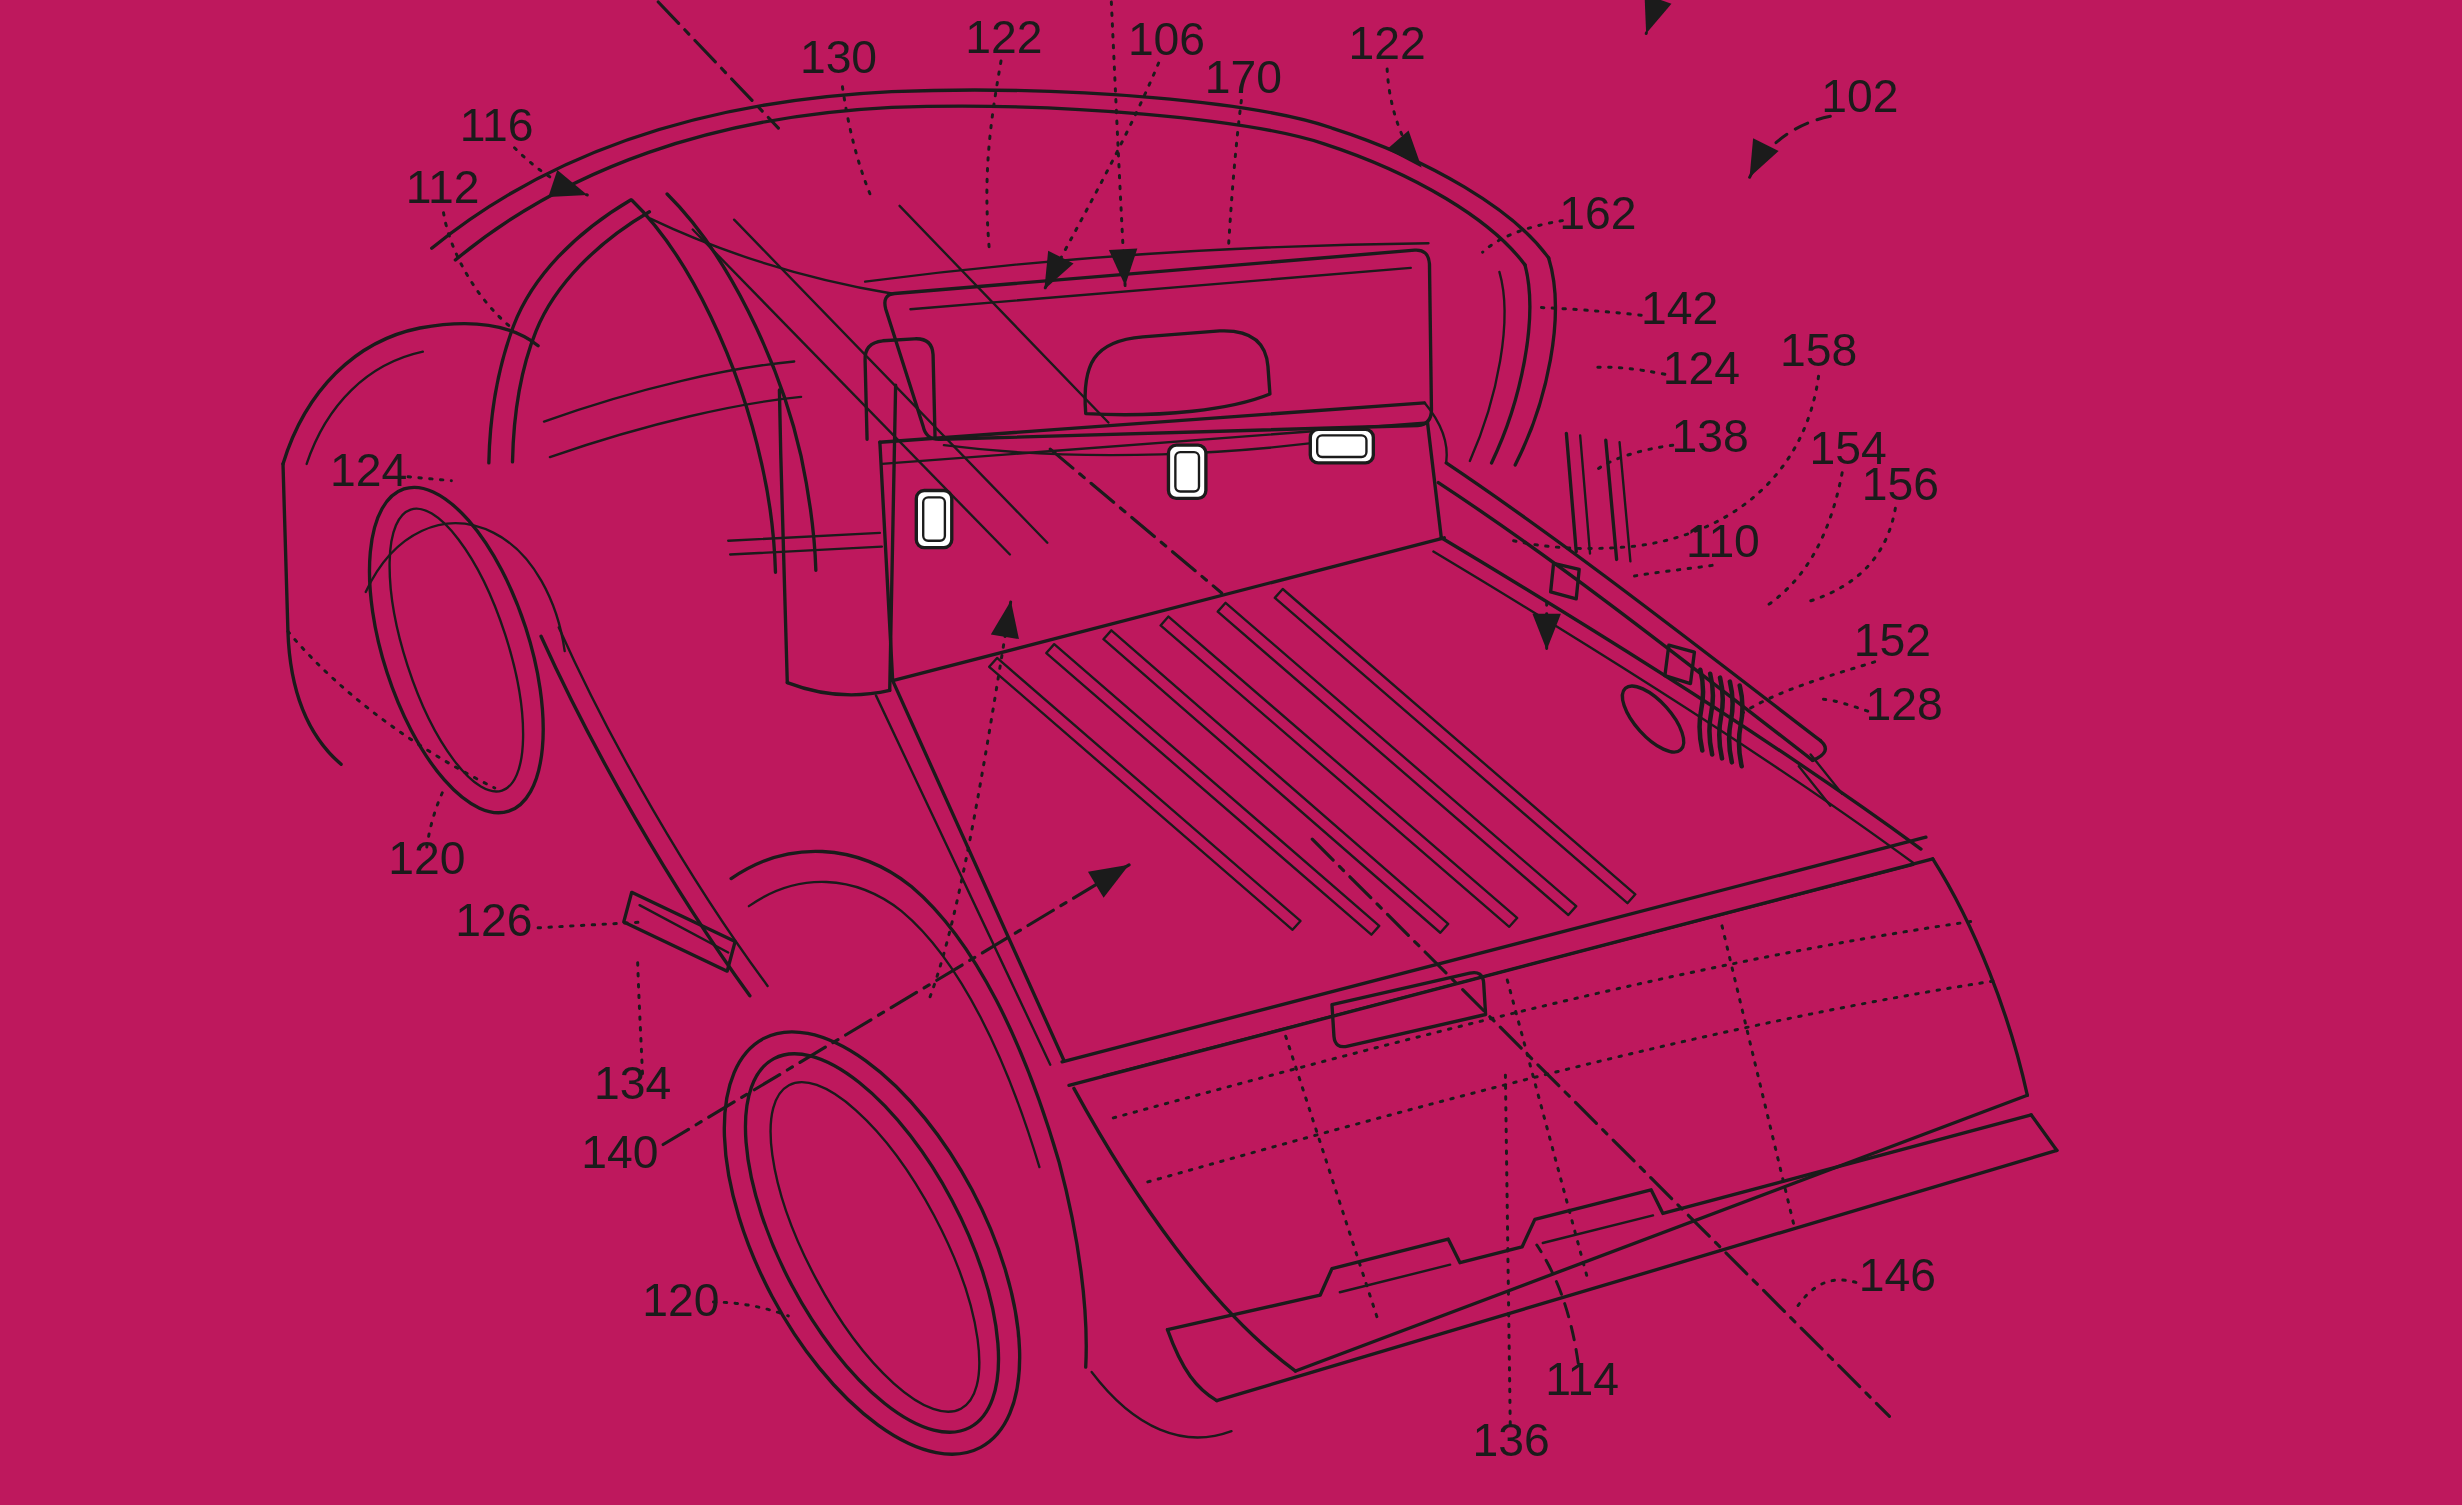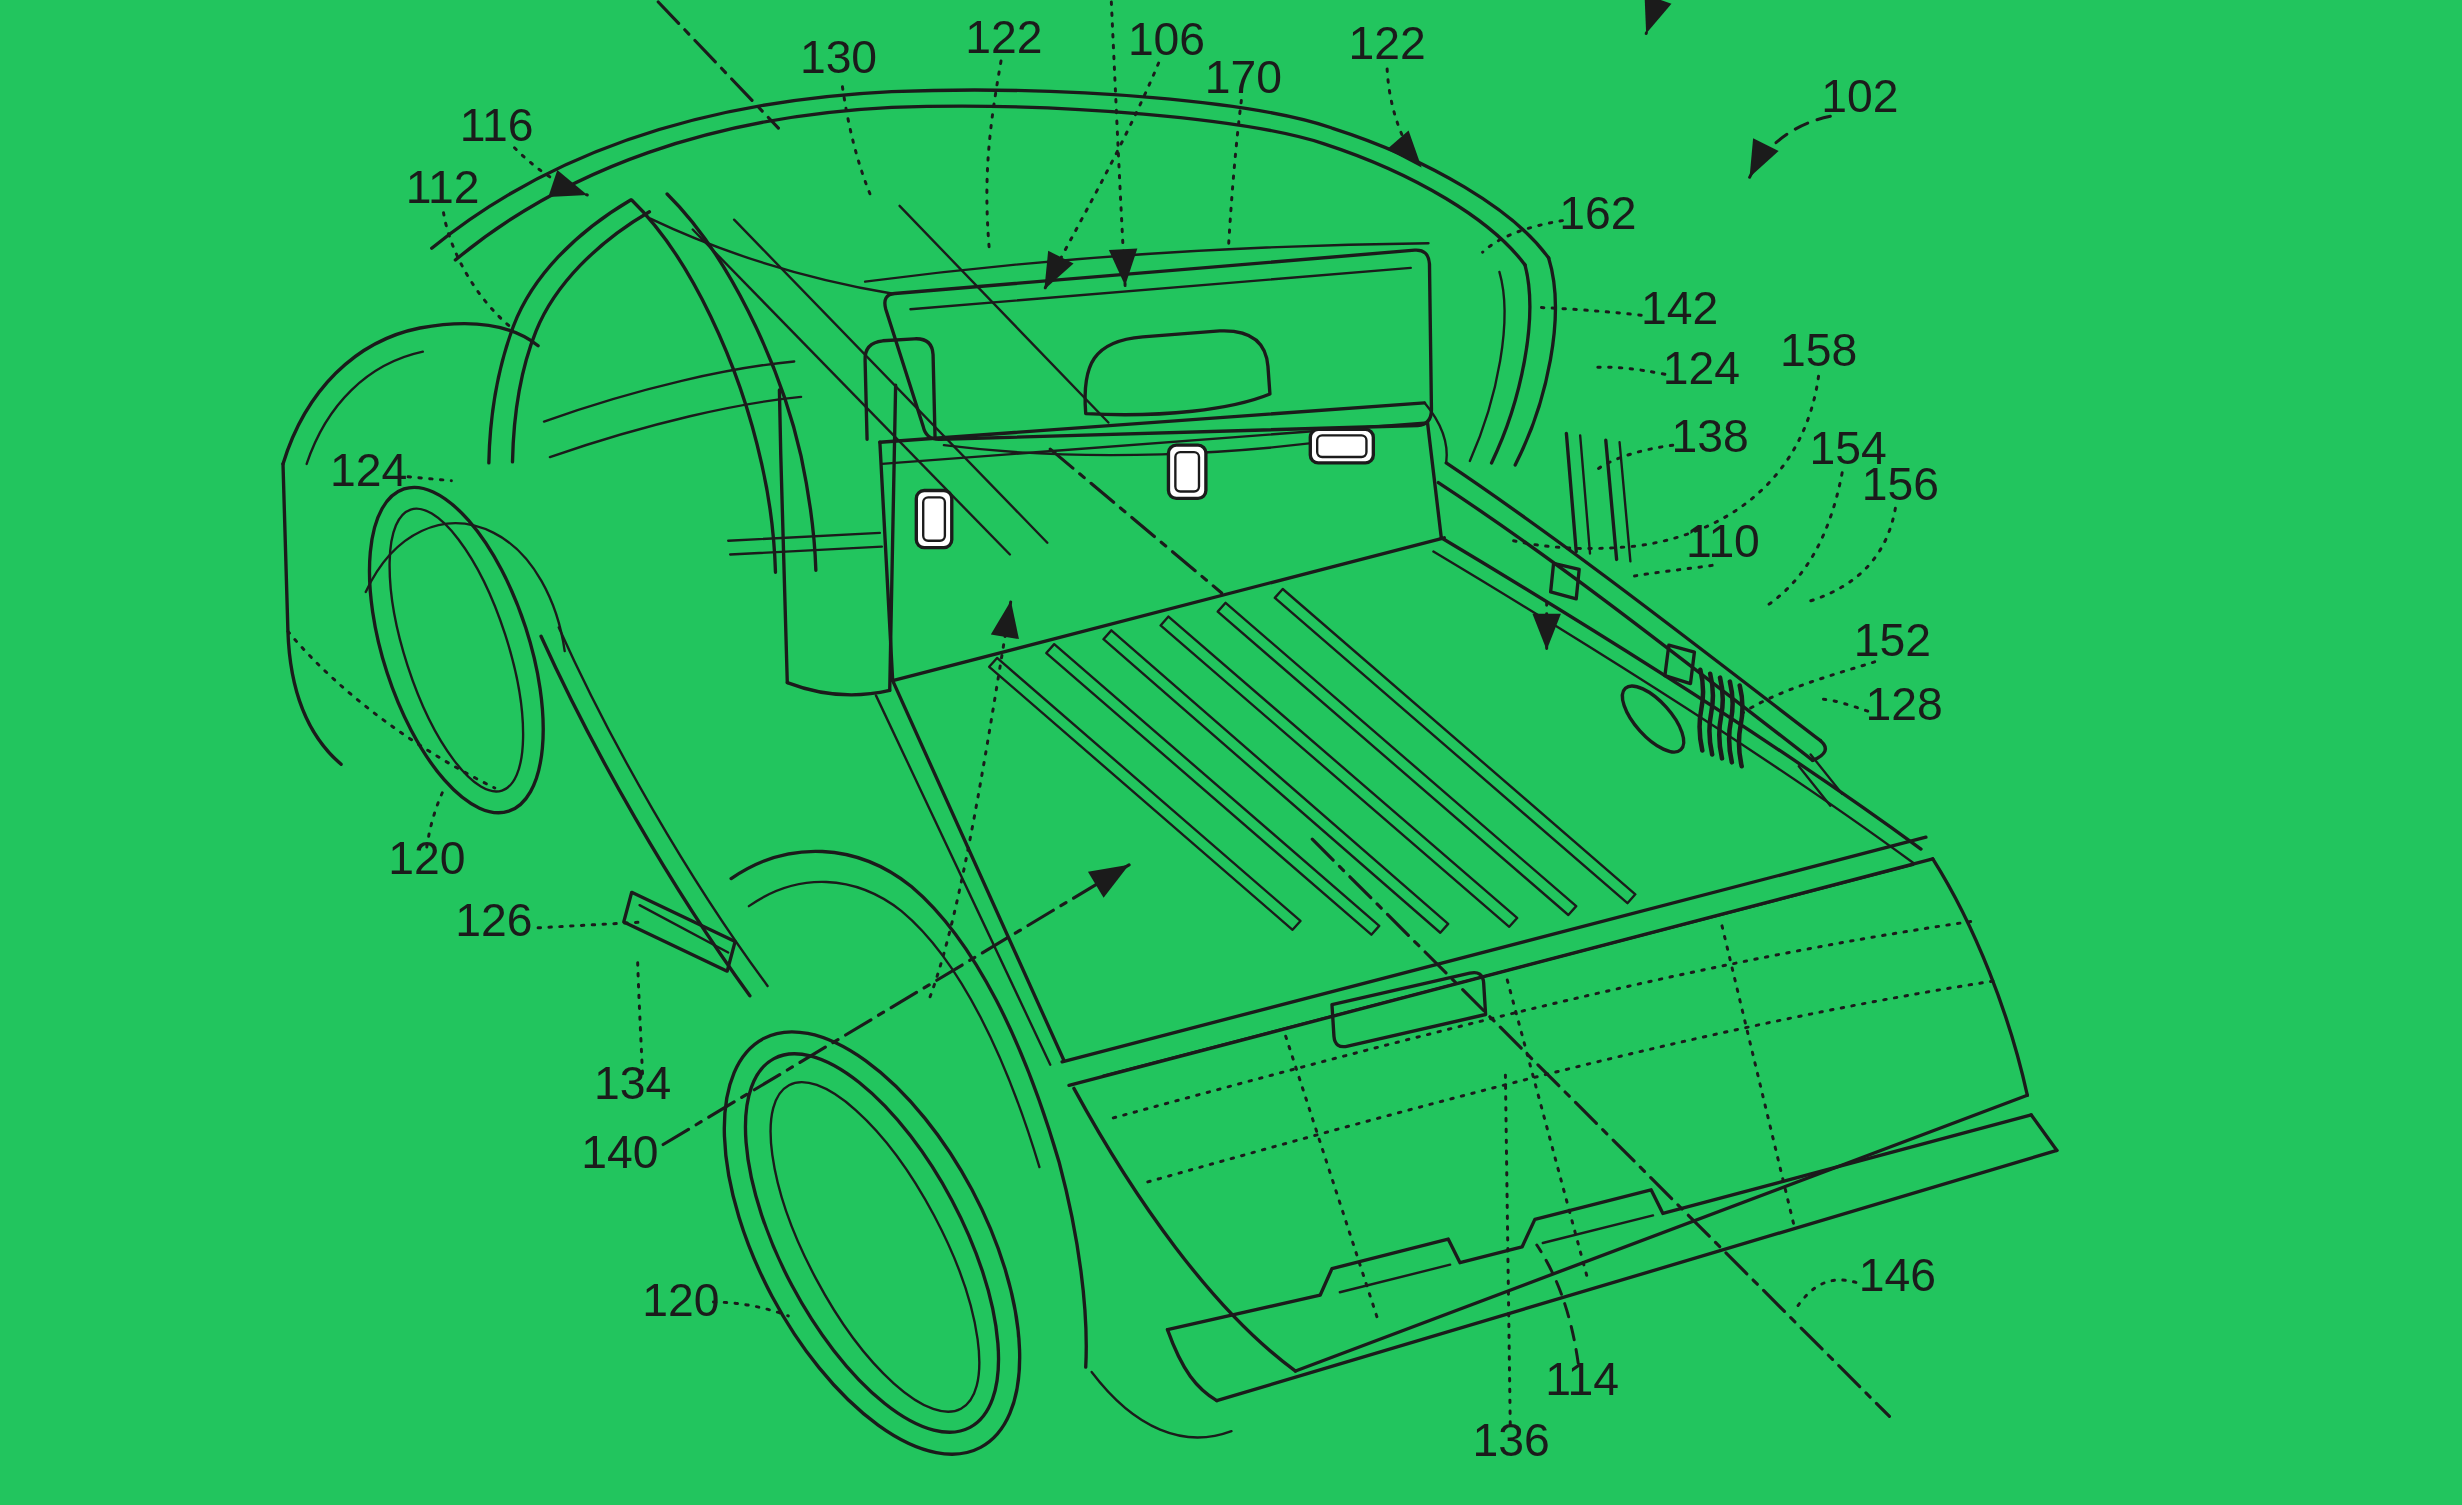--- a/index.html
+++ b/index.html
@@ -1,16 +1,16 @@
 <!DOCTYPE html>
 <html><head>
 <meta charset="utf-8">
 <style>
   html,body{margin:0;padding:0;background:#ffffff;}
-  .page{position:relative;width:2463px;height:1505px;background:#22c55e;overflow:hidden;}
+  .page{position:relative;width:2463px;height:1505px;background:#be185d;overflow:hidden;}
   svg{display:block;width:100%;height:100%;}
   .ln{fill:none;stroke:#1b1b1b;stroke-width:3.4;stroke-linecap:round;stroke-linejoin:round;}
   .thin{stroke-width:2.4;}
   .wide{stroke-width:4.6;}
   .fillw{fill:#ffffff;}
   .dot{fill:none;stroke:#1b1b1b;stroke-width:3;stroke-linecap:round;stroke-dasharray:2.5 8.5;}
   .dsh{fill:none;stroke:#1b1b1b;stroke-width:3;stroke-linecap:round;stroke-dasharray:14 10;}
   .cl{fill:none;stroke:#1b1b1b;stroke-width:3.2;stroke-linecap:round;stroke-dasharray:30 9 6 9;}
   #labels-layer text{font-family:"Liberation Sans","DejaVu Sans",sans-serif;font-size:47px;fill:#1b1b1b;text-anchor:middle;}
 </style>

